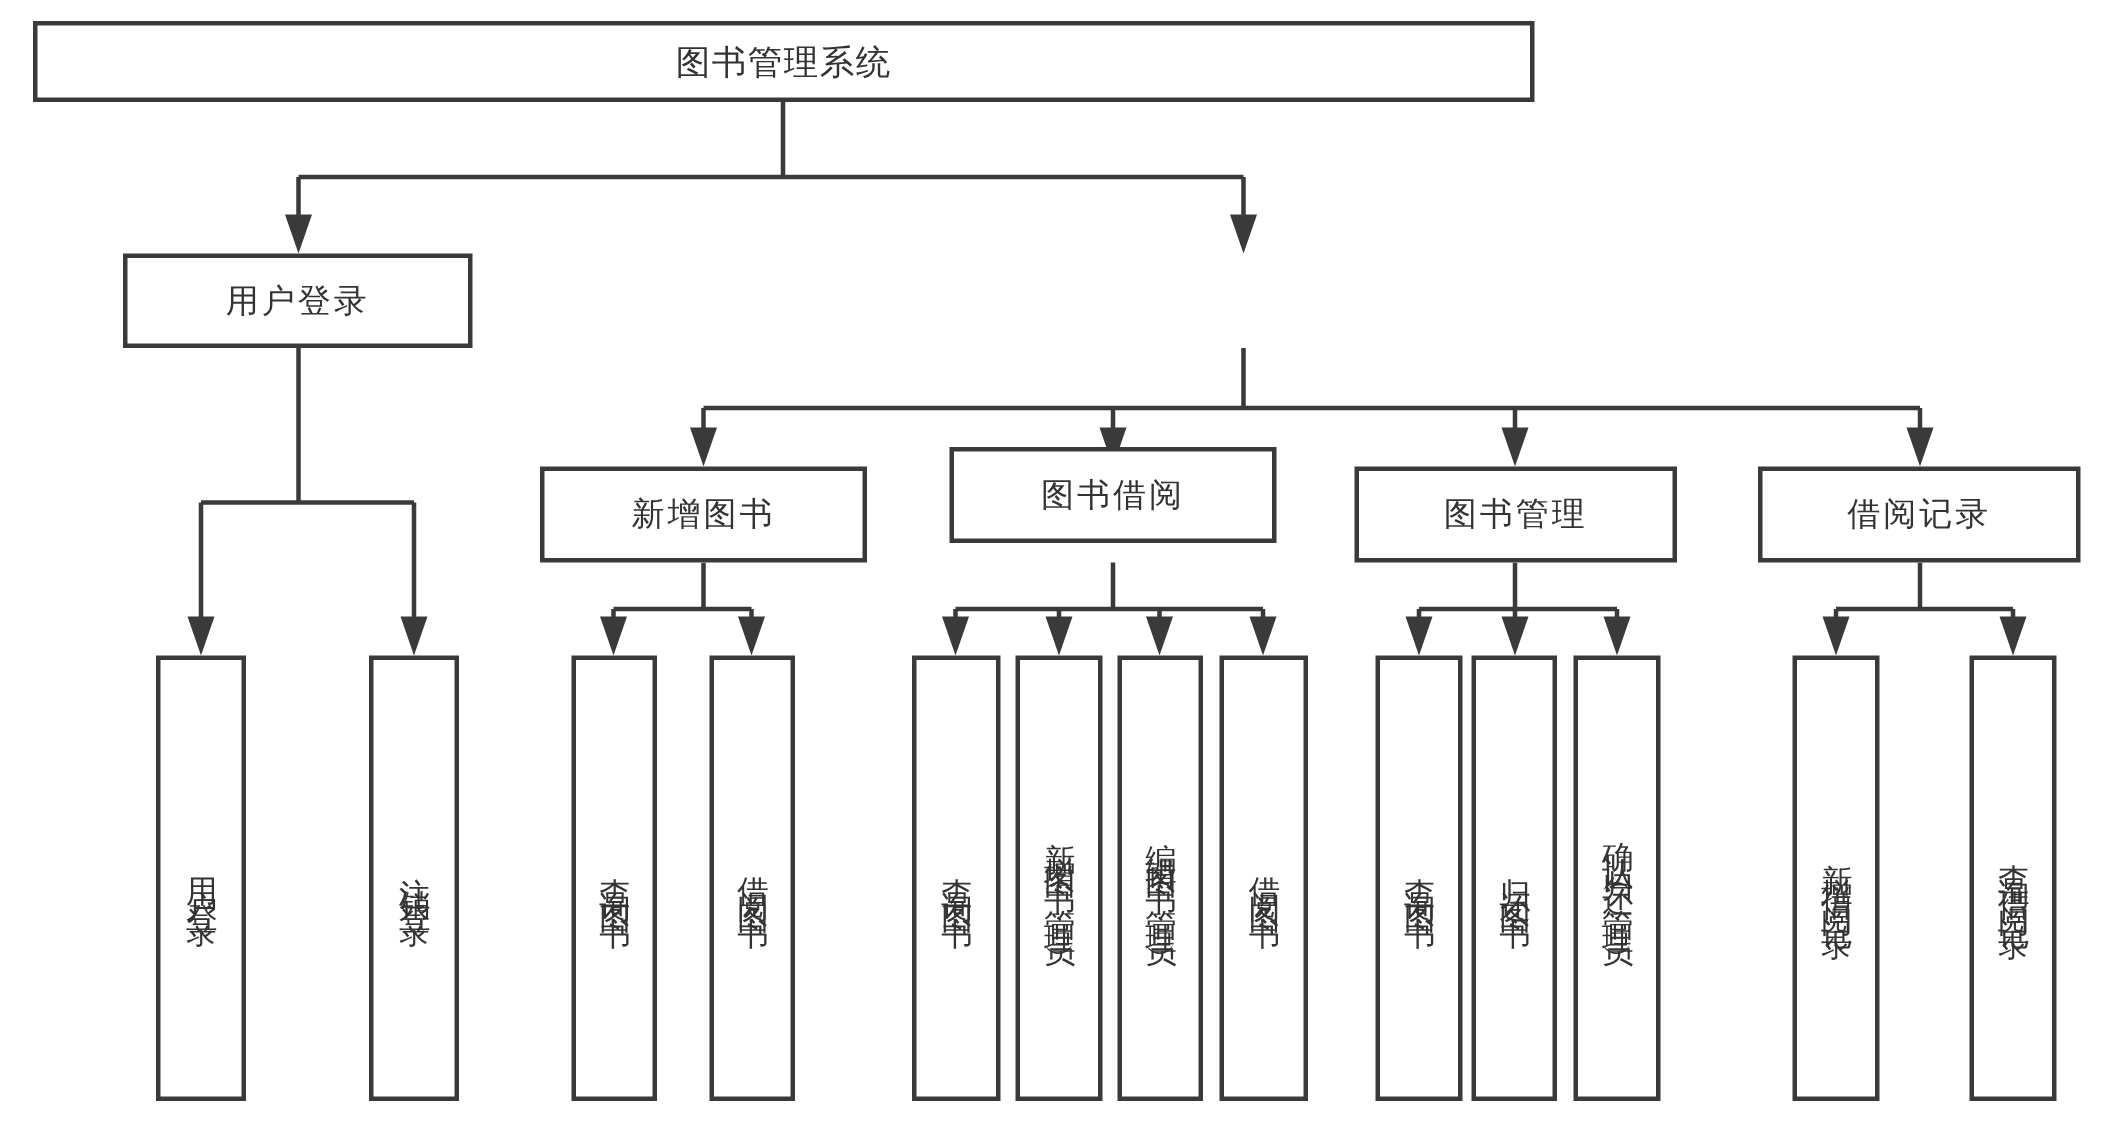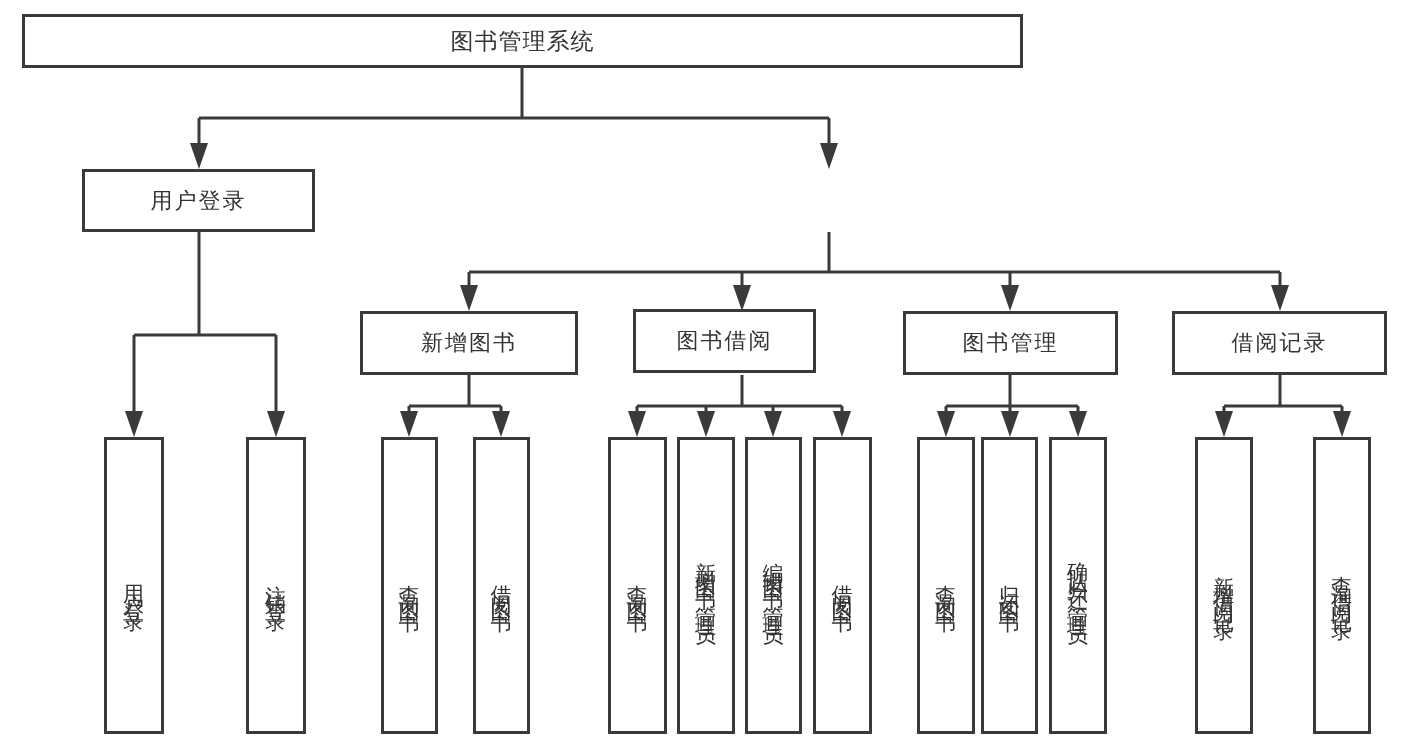--- a/index.html
+++ b/index.html
@@ -103,21 +103,21 @@
     <span>图书管理系统</span>
   </div>
 
   <div class="box" style="left:82px;top:169px;width:233px;height:63px">
     <span>用户登录</span>
   </div>
 
   <div class="box" style="left:360px;top:311px;width:218px;height:64px">
     <span>新增图书</span>
   </div>
-  <div class="box" style="left:633px;top:309px;width:183px;height:64px">
+  <div class="box" style="left:633px;top:298px;width:218px;height:64px">
     <span>图书借阅</span>
   </div>
   <div class="box" style="left:903px;top:311px;width:215px;height:64px">
     <span>图书管理</span>
   </div>
   <div class="box" style="left:1172px;top:311px;width:215px;height:64px">
     <span>借阅记录</span>
   </div>
 
   <div class="vbox" style="left:104px;top:437px;width:60px;height:297px">

